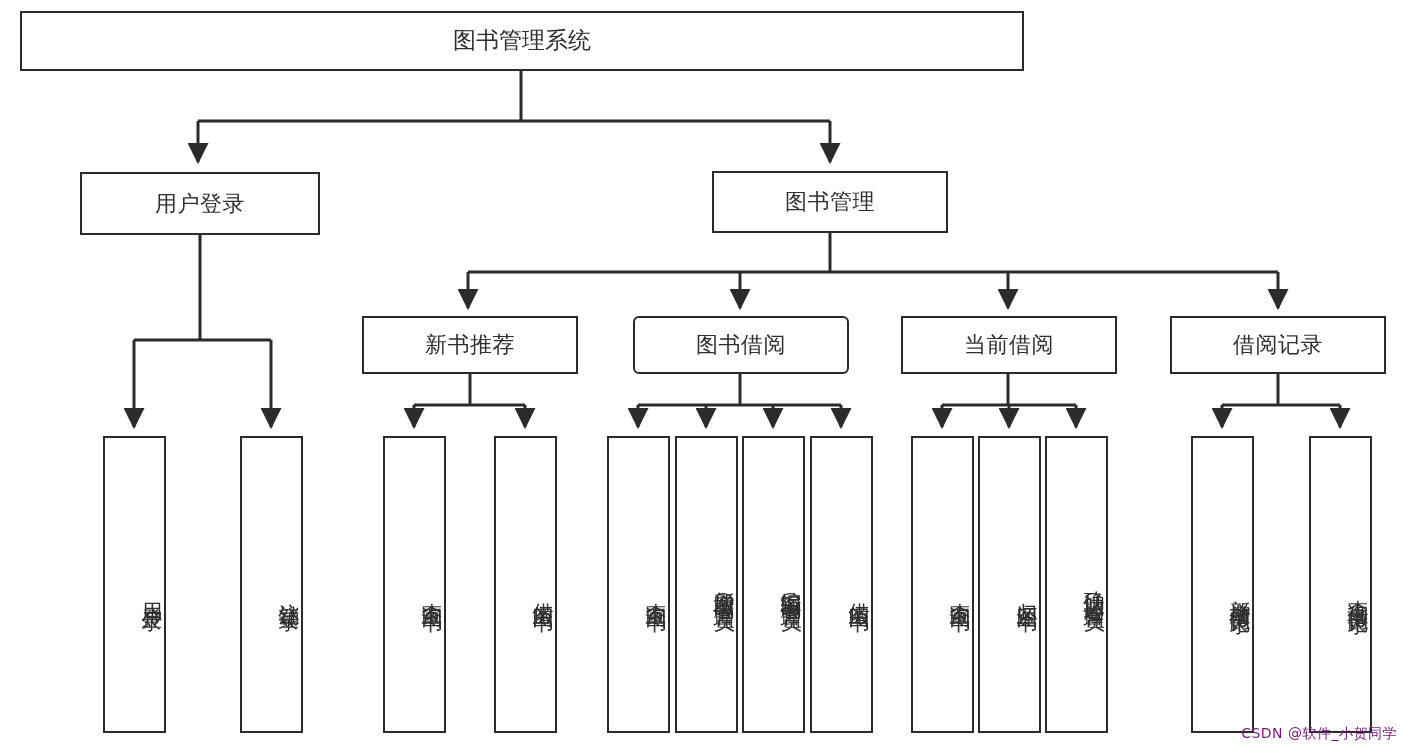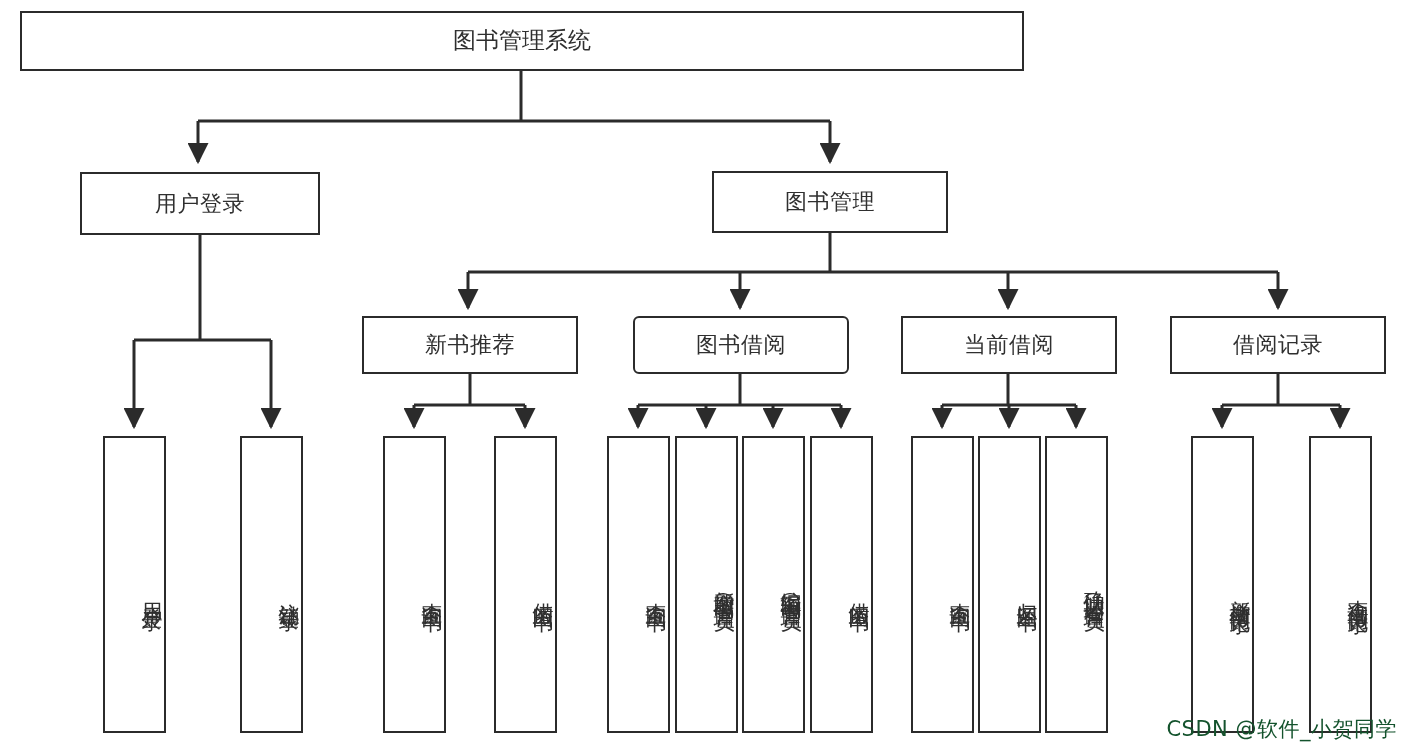--- a/index.html
+++ b/index.html
@@ -60,22 +60,22 @@
     display: block;
   }
   .node.v .label {
     writing-mode: vertical-rl;
     text-orientation: upright;
   }
   #watermark {
     position: absolute;
     right: 8px;
     bottom: 4px;
-    font-size: 21px;
-    color: #14532d;
+    font-size: 14px;
+    color: #701a75;
     white-space: nowrap;
     letter-spacing: 0.5px;
   }
 </style>
 </head>
 <body>
 
 <div id="canvas">
 
   <svg id="wires" viewBox="0 0 1405 747" xmlns="http://www.w3.org/2000/svg">

